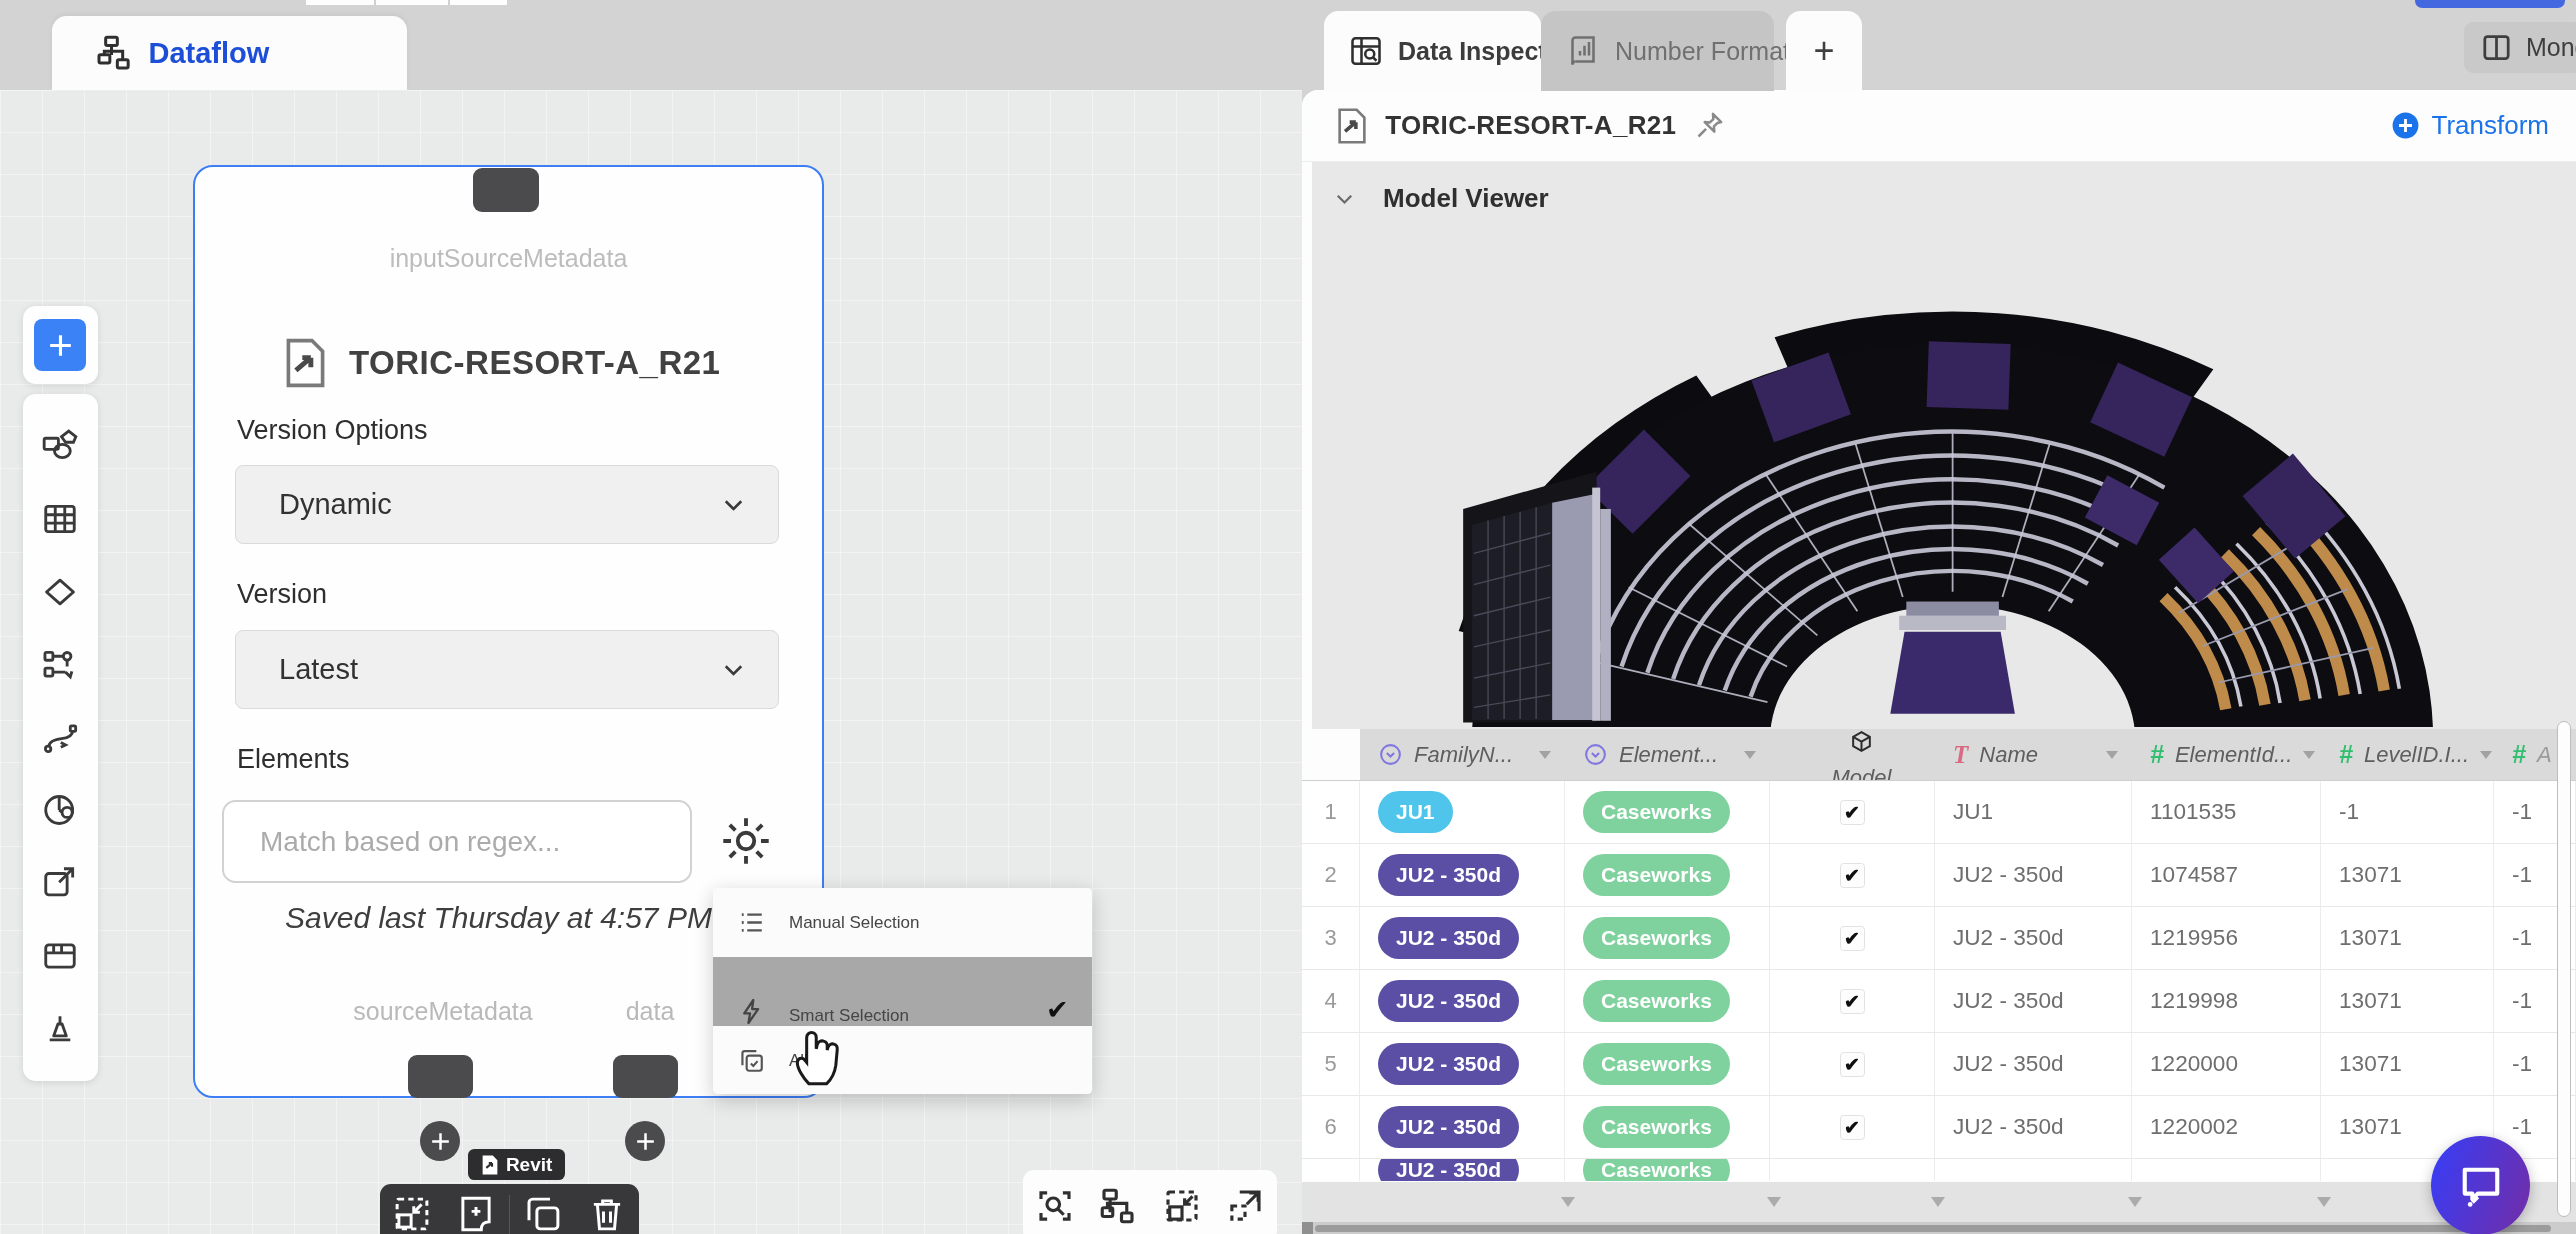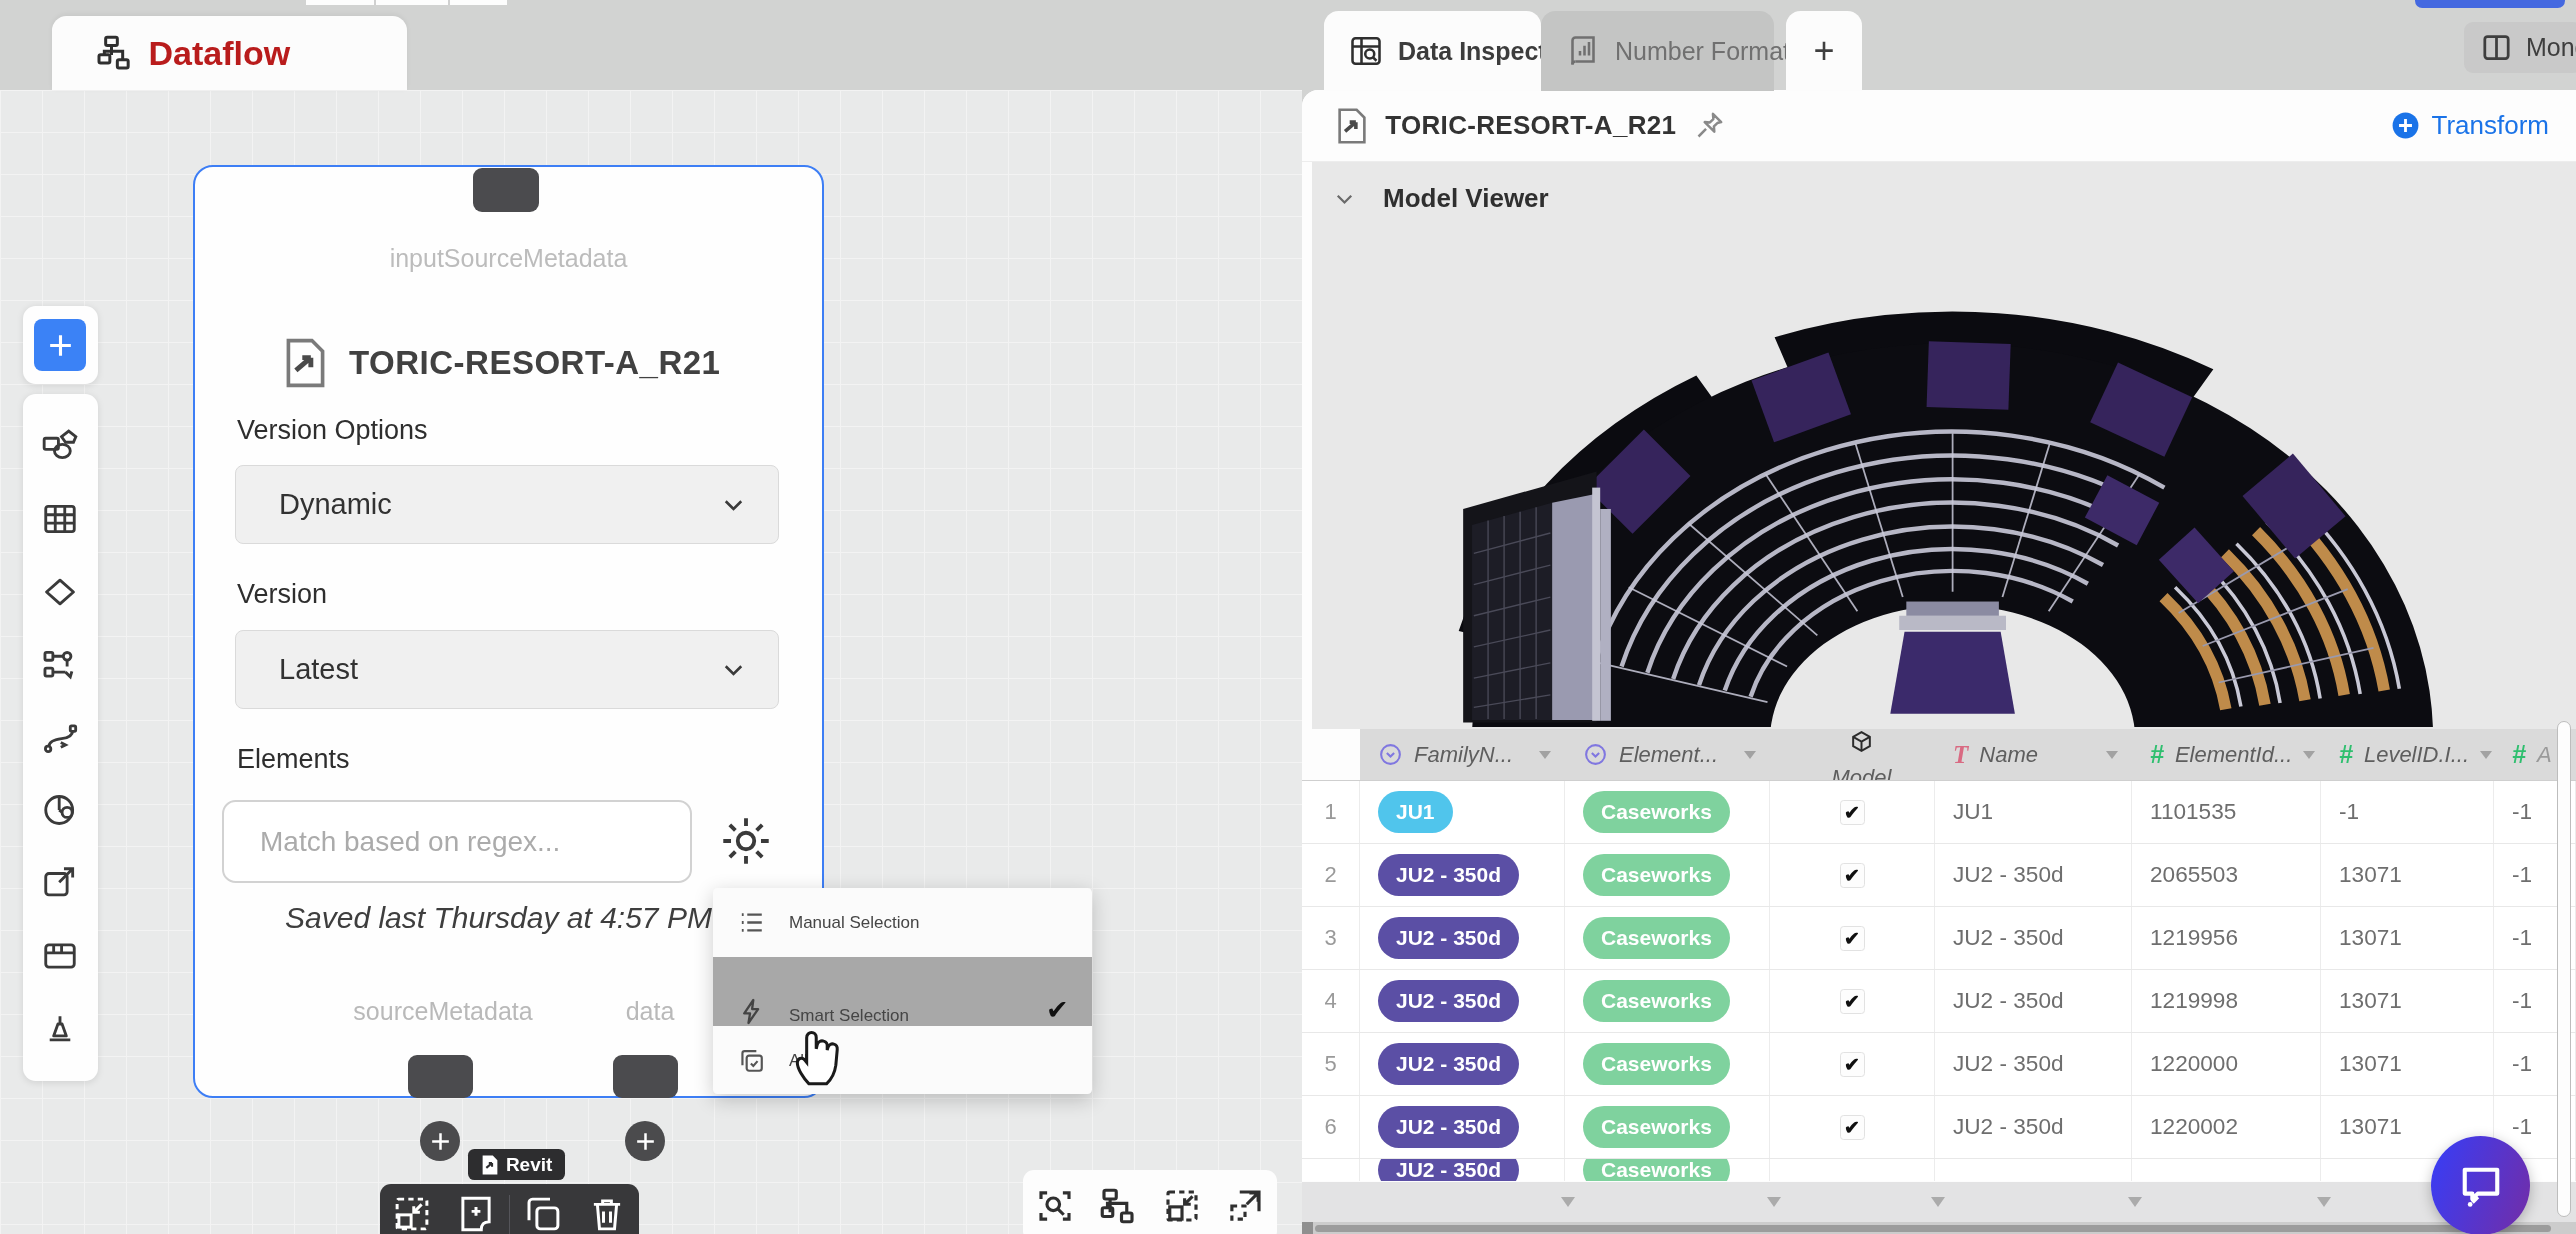--- a/index.html
+++ b/index.html
@@ -13,21 +13,21 @@
     background-image:linear-gradient(#f3f3f3 0.9px, transparent 0.9px),
                      linear-gradient(90deg,#f3f3f3 0.9px, transparent 0.9px);
     background-size:42px 42px; }
 
   .top-strip { position:absolute; left:306px; top:0; width:201px; height:5.4px; background:#fdfdfd; z-index:3; }
   .top-strip i { position:absolute; top:0; width:1.8px; height:5.4px; background:#d0d0d0; }
 
   .dataflow-tab { position:absolute; left:52px; top:16.3px; width:355px; height:74px;
     background:#fcfcfc; border-radius:14.5px 14.5px 0 0; display:flex; align-items:center; gap:14.5px;
     padding-left:42px; z-index:2; box-shadow:0 -1.8px 5.4px rgba(0,0,0,.05); }
-  .dataflow-tab .lbl { font-size:34px; font-weight:bold; color:#b91c1c; }
+  .dataflow-tab .lbl { font-size:29px; font-weight:bold; color:#1d4ed8; }
   .icon svg { display:block; }
 
   
   .side-box { position:absolute; left:22.6px; width:75px; background:#fefefe; border-radius:12.7px;
     box-shadow:0 1.8px 7.2px rgba(0,0,0,.10); z-index:2; }
   .side-add { top:306px; height:78px; display:flex; align-items:center; justify-content:center; }
   .add-btn { width:52px; height:52px; background:#3b82f6; border-radius:8.1px;
     display:flex; align-items:center; justify-content:center; }
   .side-tools { top:394px; height:687px; display:flex; flex-direction:column;
     align-items:center; justify-content:space-around; padding:16.3px 0; }
@@ -653,21 +653,21 @@
         <div class="tc c2">
             <span class="pill pill-green">Caseworks</span>
           </div>
         <div class="tc c3">
             <span class="chk">✔</span>
           </div>
         <div class="tc c4">
             <span class="cellv">JU2 - 350d</span>
           </div>
         <div class="tc c5">
-            <span class="cellv">2065503</span>
+            <span class="cellv">1074587</span>
           </div>
         <div class="tc c6">
             <span class="cellv">13071</span>
           </div>
         <div class="tc c7">
             <span class="cellv">-1</span>
           </div>
       </div>
       <div class="trow">
         <div class="tc c0">

